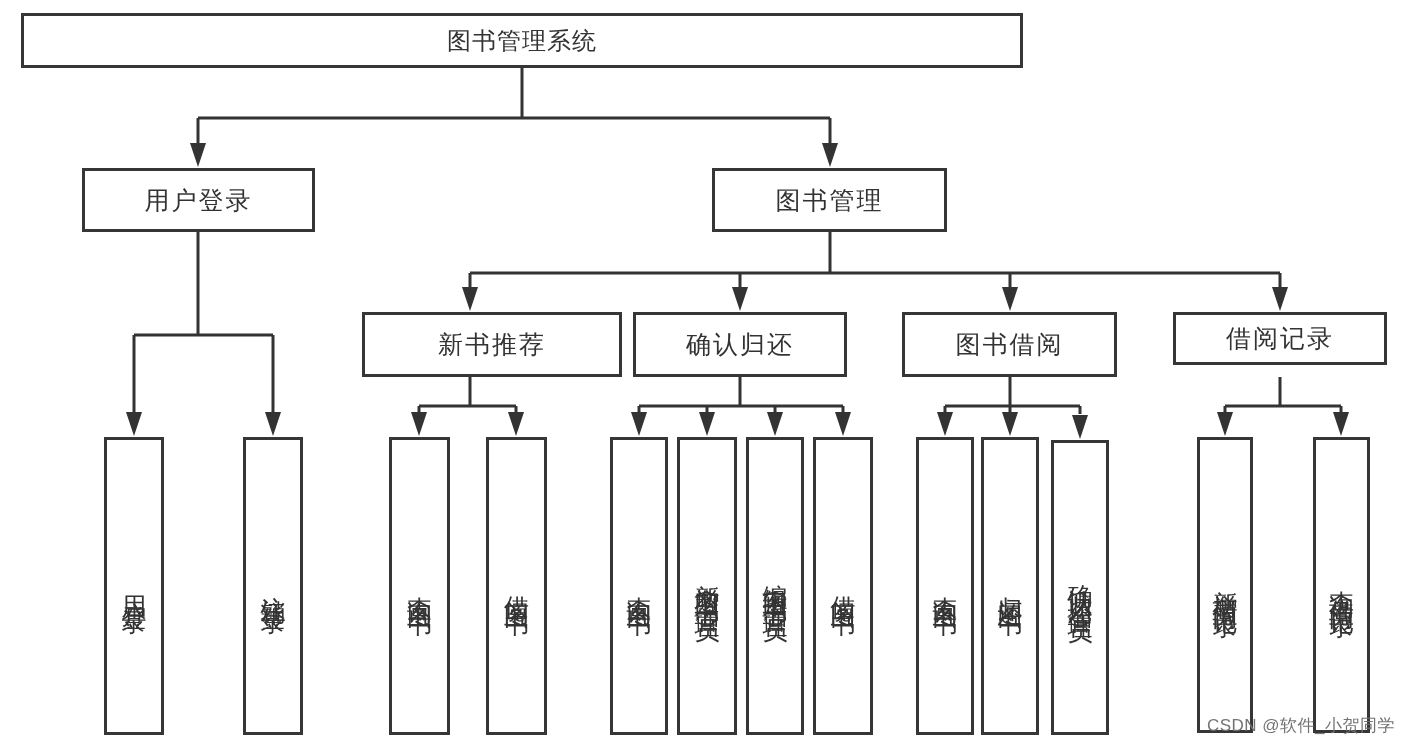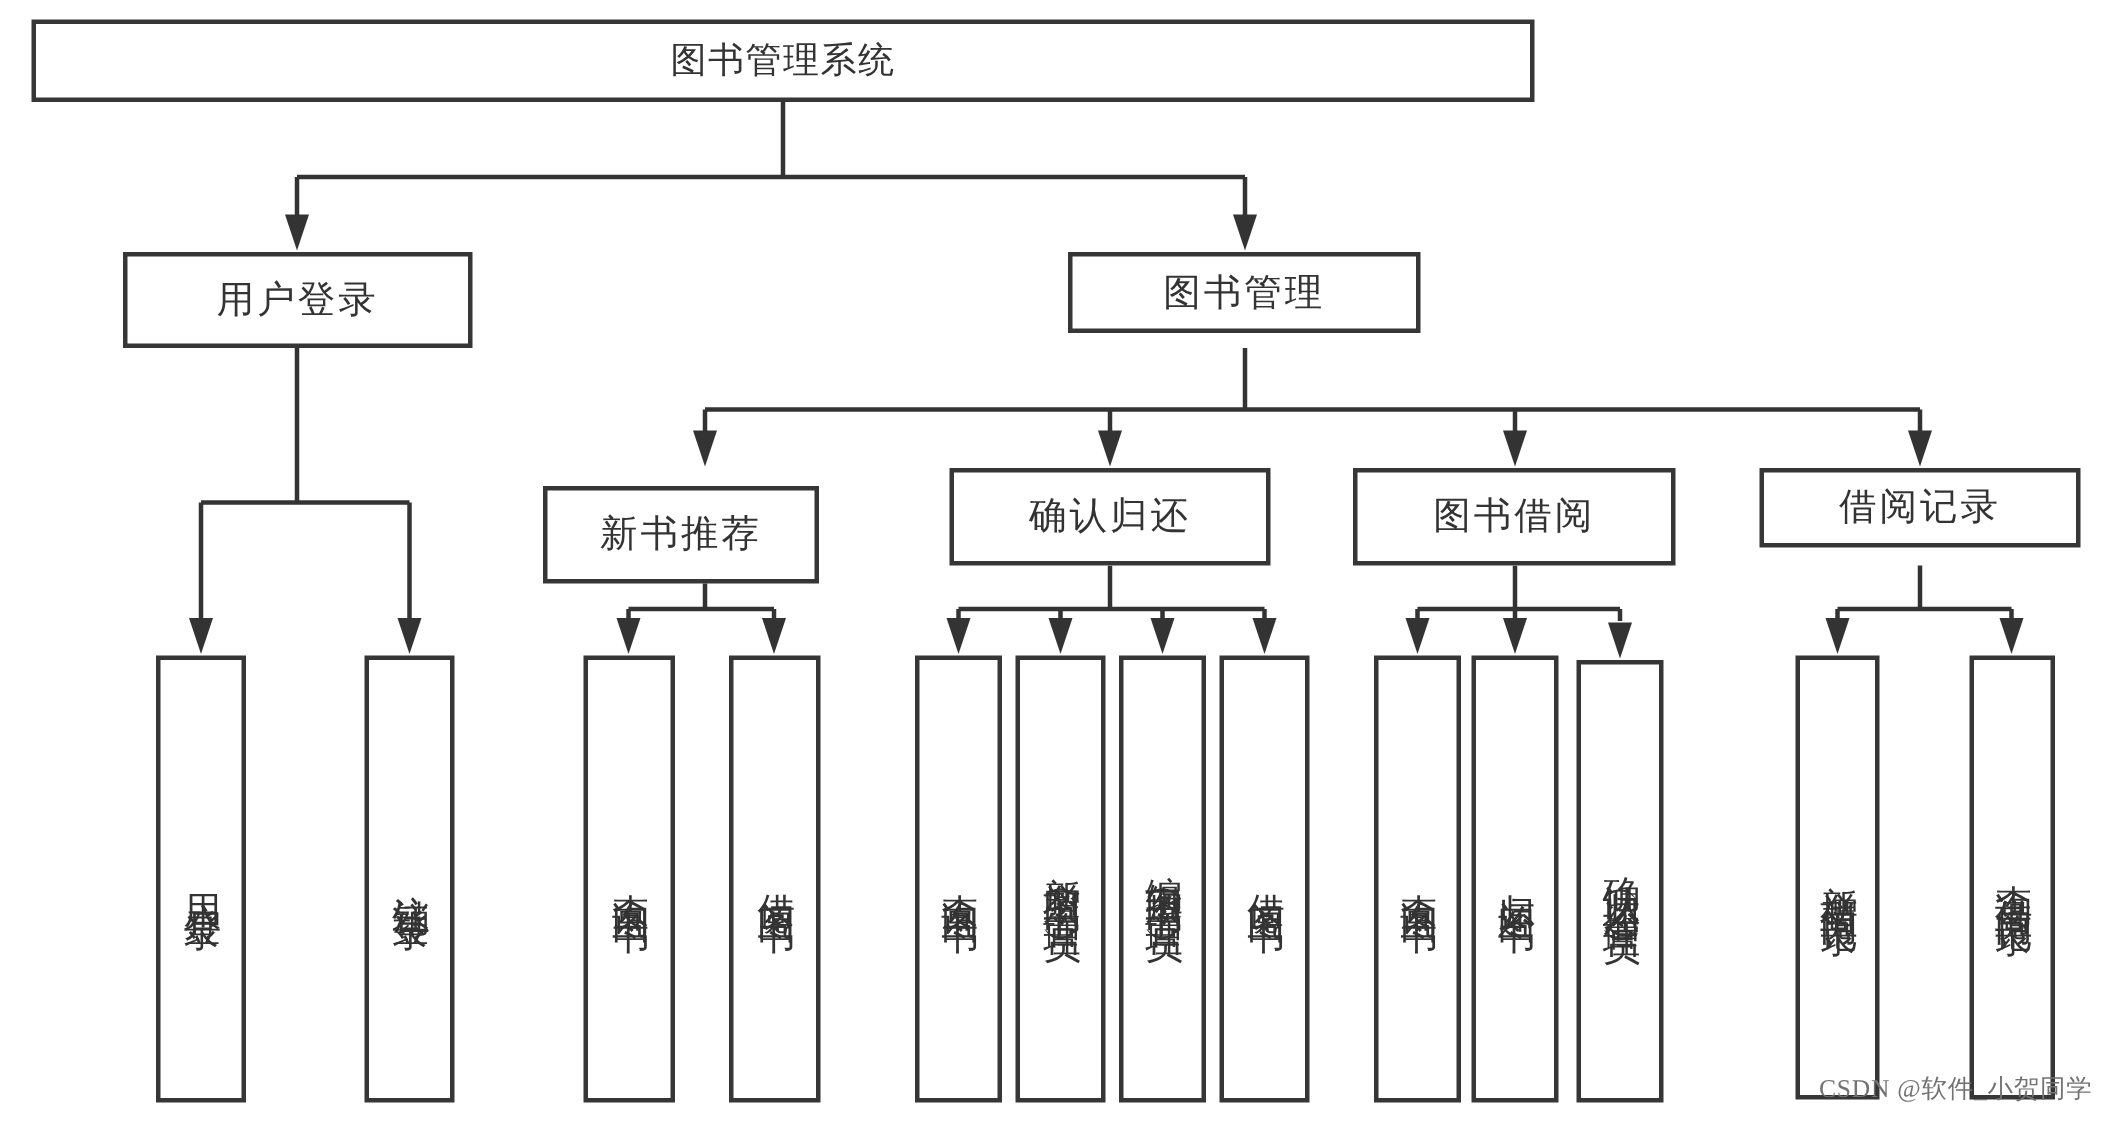--- a/index.html
+++ b/index.html
@@ -5,21 +5,21 @@
   html, body {
     margin: 0;
     padding: 0;
     background: #ffffff;
   }
   #stage {
     position: relative;
     width: 1405px;
     height: 747px;
     background: #ffffff;
-    font-family: Liberation Serif, serif;
+    font-family: Liberation Sans, sans-serif;
     overflow: hidden;
   }
   #connectors {
     position: absolute;
     left: 0;
     top: 0;
     pointer-events: none;
   }
   .node {
     position: absolute;
@@ -118,23 +118,23 @@
     <path d="M1225 406 H1341"></path>
     <path d="M1225 406 V414"></path>
     <path d="M1225 436 L1217 412 L1233 412 Z" fill="#333333" stroke="none"></path>
     <path d="M1341 406 V414"></path>
     <path d="M1341 436 L1333 412 L1349 412 Z" fill="#333333" stroke="none"></path>
   </svg>
 
   <div class="node h root" style="left:21px; top:13px; width:1002px; height:55px">图书管理系统</div>
 
   <div class="node h" style="left:82px; top:168px; width:233px; height:64px">用户登录</div>
-  <div class="node h" style="left:712px; top:168px; width:235px; height:54px">图书管理</div>
+  <div class="node h" style="left:712px; top:168px; width:235px; height:64px">图书管理</div>
 
-  <div class="node h" style="left:362px; top:324px; width:184px; height:65px">新书推荐</div>
+  <div class="node h" style="left:362px; top:312px; width:260px; height:65px">新书推荐</div>
   <div class="node h" style="left:633px; top:312px; width:214px; height:65px">确认归还</div>
   <div class="node h" style="left:902px; top:312px; width:215px; height:65px">图书借阅</div>
   <div class="node h" style="left:1173px; top:312px; width:214px; height:53px">借阅记录</div>
 
   <div class="node v" style="left:104px; top:437px; width:60px; height:298px">用户登录</div>
   <div class="node v" style="left:243px; top:437px; width:60px; height:298px">注销登录</div>
 
   <div class="node v" style="left:389px; top:437px; width:61px; height:298px">查询图书</div>
   <div class="node v" style="left:486px; top:437px; width:61px; height:298px">借阅图书</div>
 

